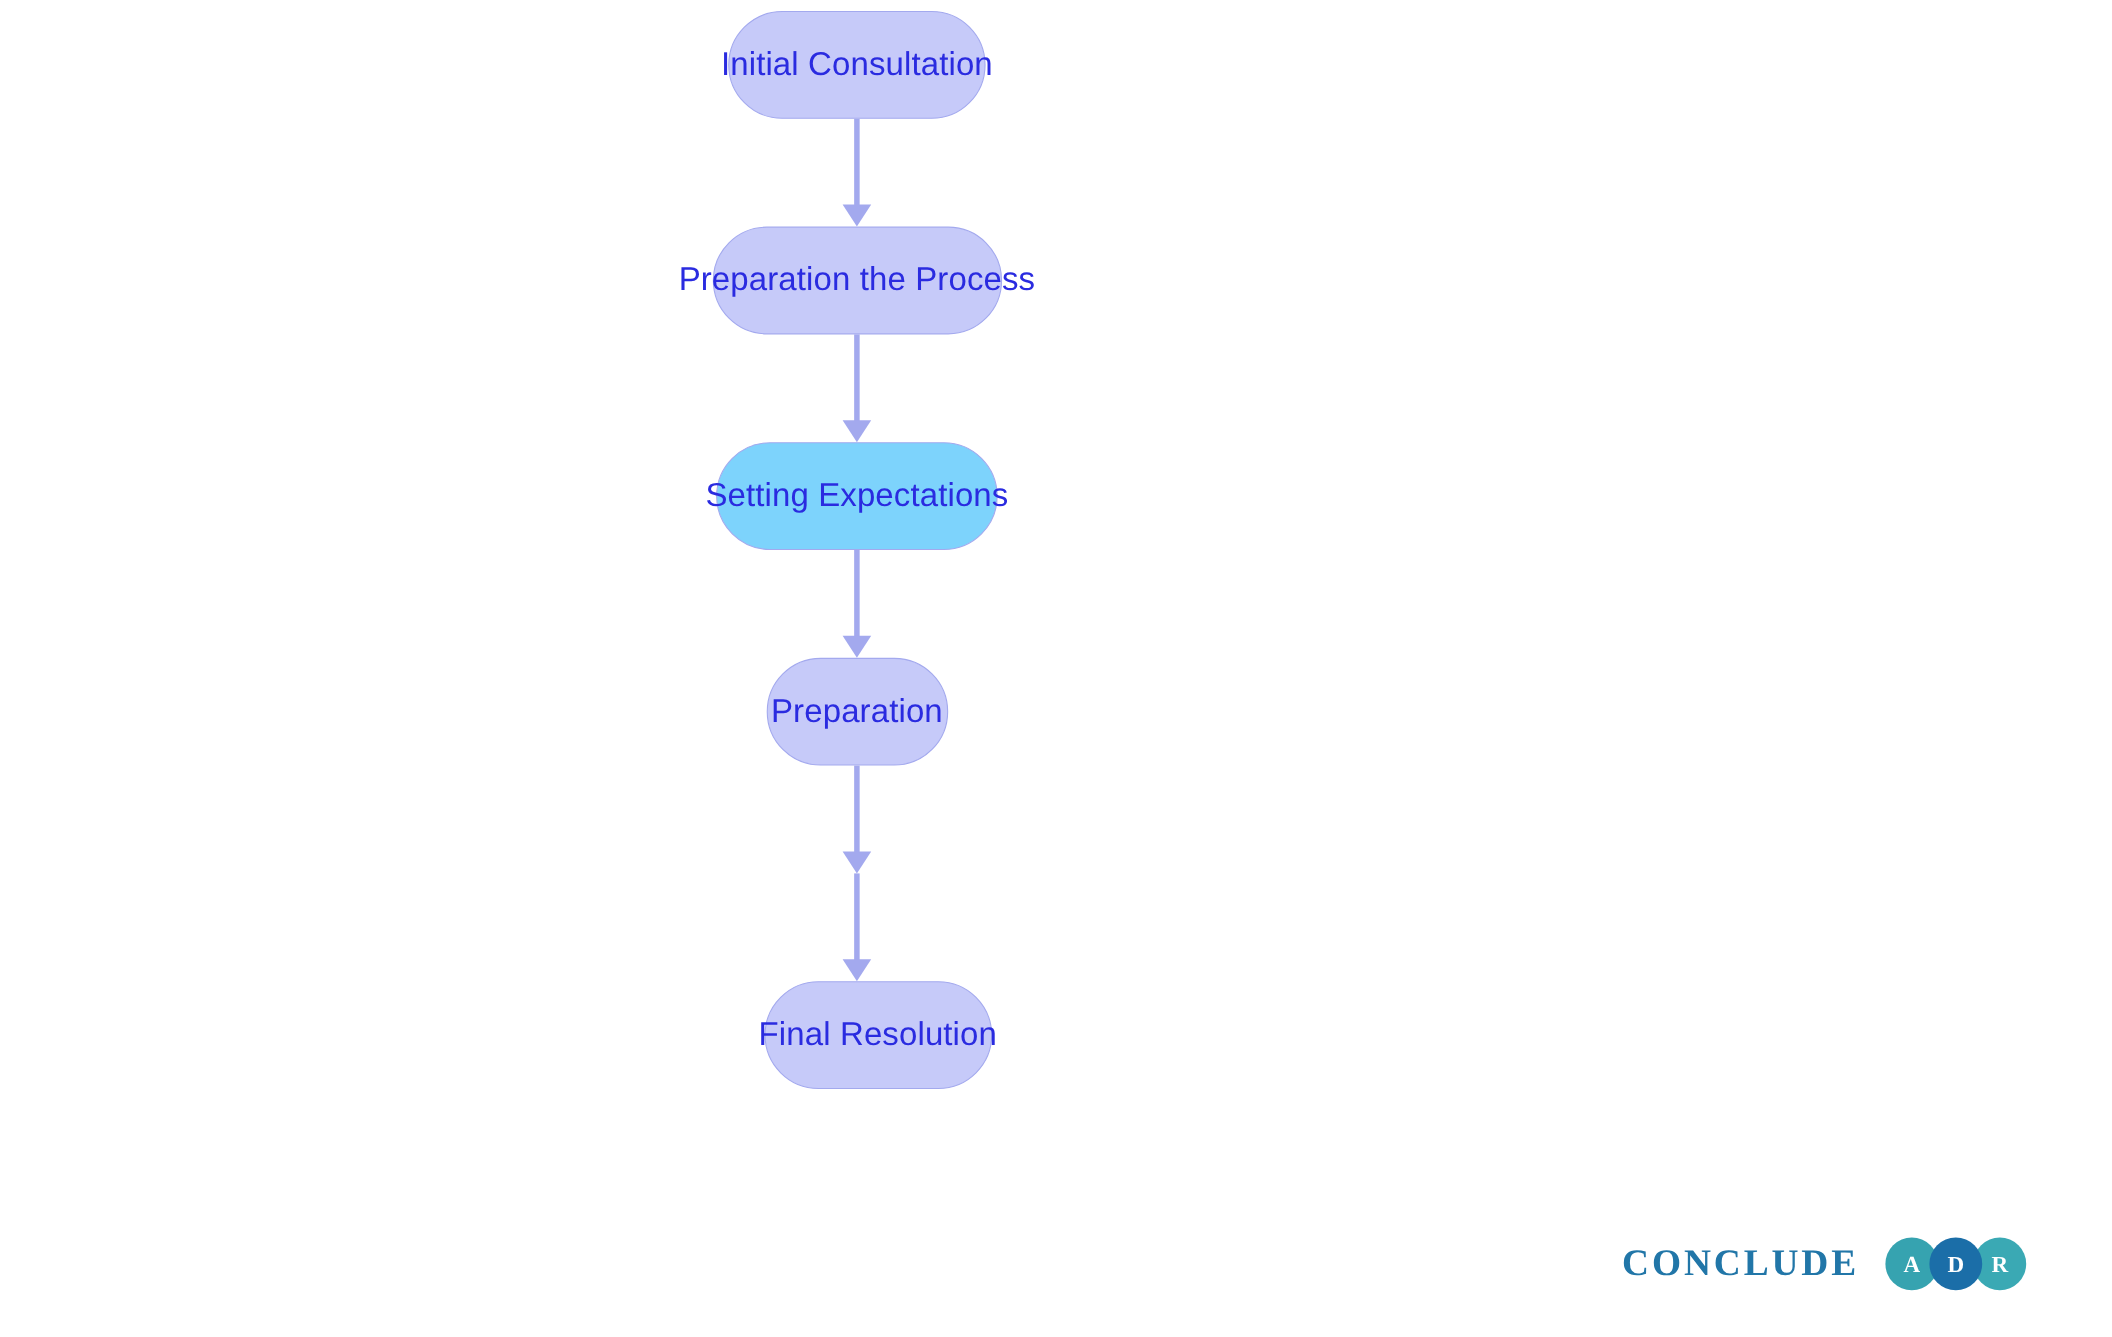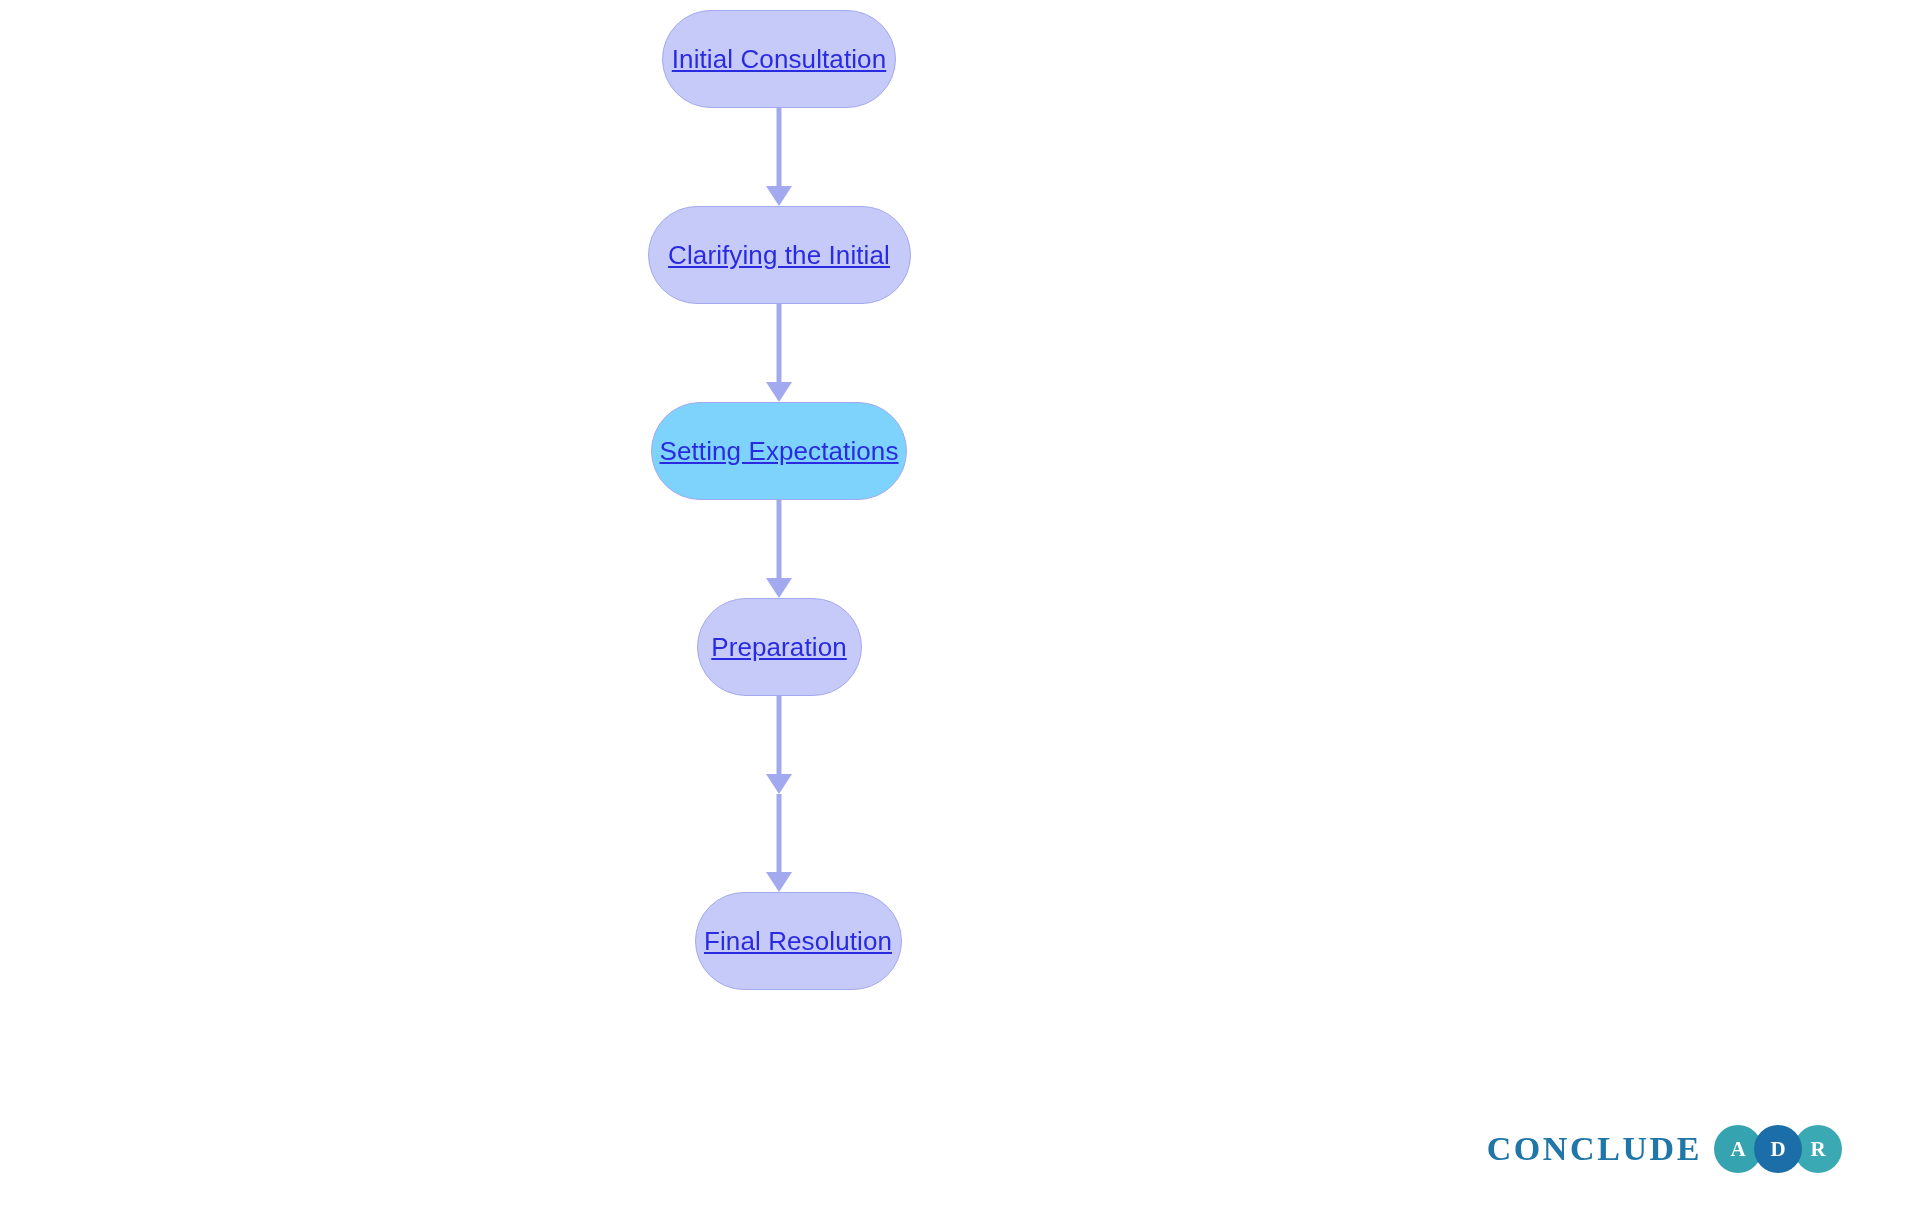--- a/index.html
+++ b/index.html
@@ -40,27 +40,26 @@
   .node {
     box-sizing: border-box;
     height: 98px;
     border-radius: 49px;
     background: #c6caf9;
     border: 1.6px solid #a3a9ee;
     display: flex;
     align-items: center;
     justify-content: center;
     color: #2a2be0;
-    font-size: 26px;
+    font-size: 30px;
     font-weight: 400;
     letter-spacing: 0.1px;
     white-space: nowrap;
     padding: 0 34px;
     user-select: none;
-    text-decoration: underline;
   }
 
   .connector {
     width: 40px;
     height: 98px;
     position: relative;
     flex: 0 0 auto;
   }
   .connector .stem {
     position: absolute;
@@ -83,21 +82,21 @@
     border-top: 20px solid #a3a9ee;
   }
 
   
   .logo {
     position: absolute;
     right: 78px;
     bottom: 42px;
     display: flex;
     align-items: center;
-    gap: 12px;
+    gap: 24px;
   }
   .logo-word {
     font-family: "Liberation Serif", serif;
     font-size: 34px;
     font-weight: 700;
     letter-spacing: 2.6px;
     color: #2176a8;
     line-height: 1;
   }
   .logo-circles {
@@ -128,21 +127,21 @@
 <div class="flow">
   <div class="flow-inner">
 
     <div class="node" style="width: 234px; background: rgb(198, 202, 249); border-color: rgb(163, 169, 238); color: rgb(42, 43, 224);">Initial Consultation</div>
 
     <div class="connector">
       <div class="stem" style="background: rgb(163, 169, 238);"></div>
       <div class="head" style="border-top-color: rgb(163, 169, 238);"></div>
     </div>
 
-    <div class="node" style="width: 263px; background: rgb(198, 202, 249); border-color: rgb(163, 169, 238); color: rgb(42, 43, 224);">Clarifying the Initial</div>
+    <div class="node" style="width: 263px; background: rgb(198, 202, 249); border-color: rgb(163, 169, 238); color: rgb(42, 43, 224);">Preparation the Process</div>
 
     <div class="connector">
       <div class="stem" style="background: rgb(163, 169, 238);"></div>
       <div class="head" style="border-top-color: rgb(163, 169, 238);"></div>
     </div>
 
     <div class="node" style="width: 256px; background: #7dd3fc; border-color: rgb(163, 169, 238); color: rgb(42, 43, 224);">Setting Expectations</div>
 
     <div class="connector">
       <div class="stem" style="background: rgb(163, 169, 238);"></div>

